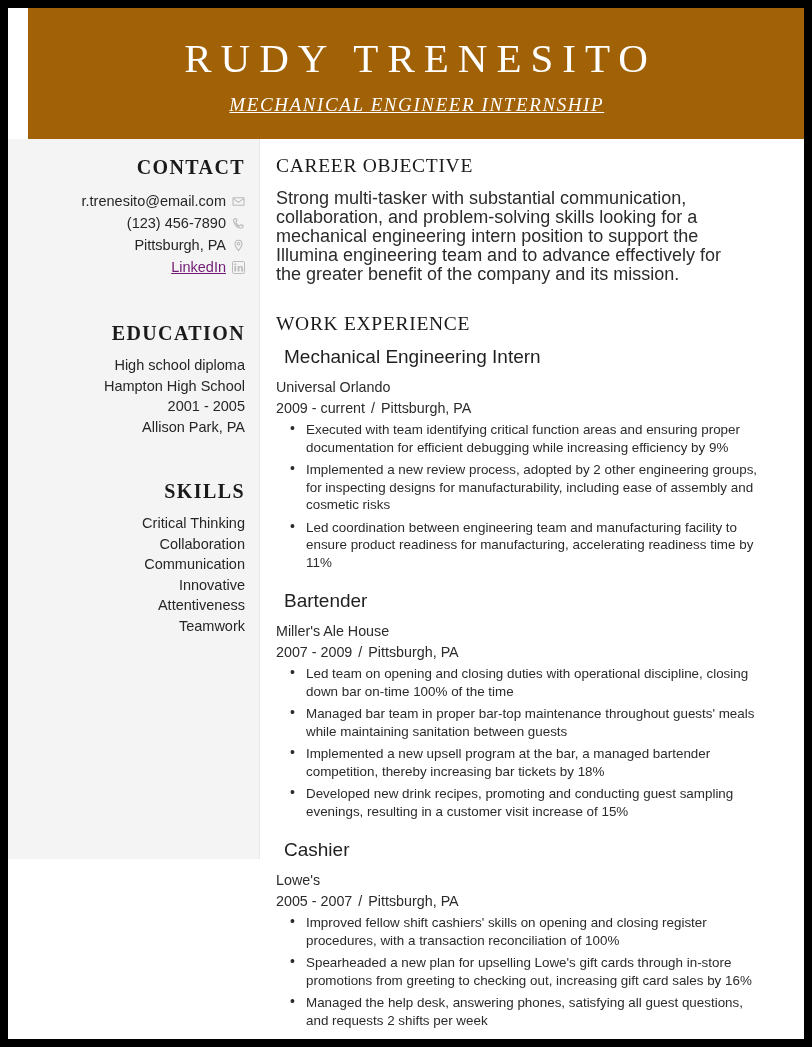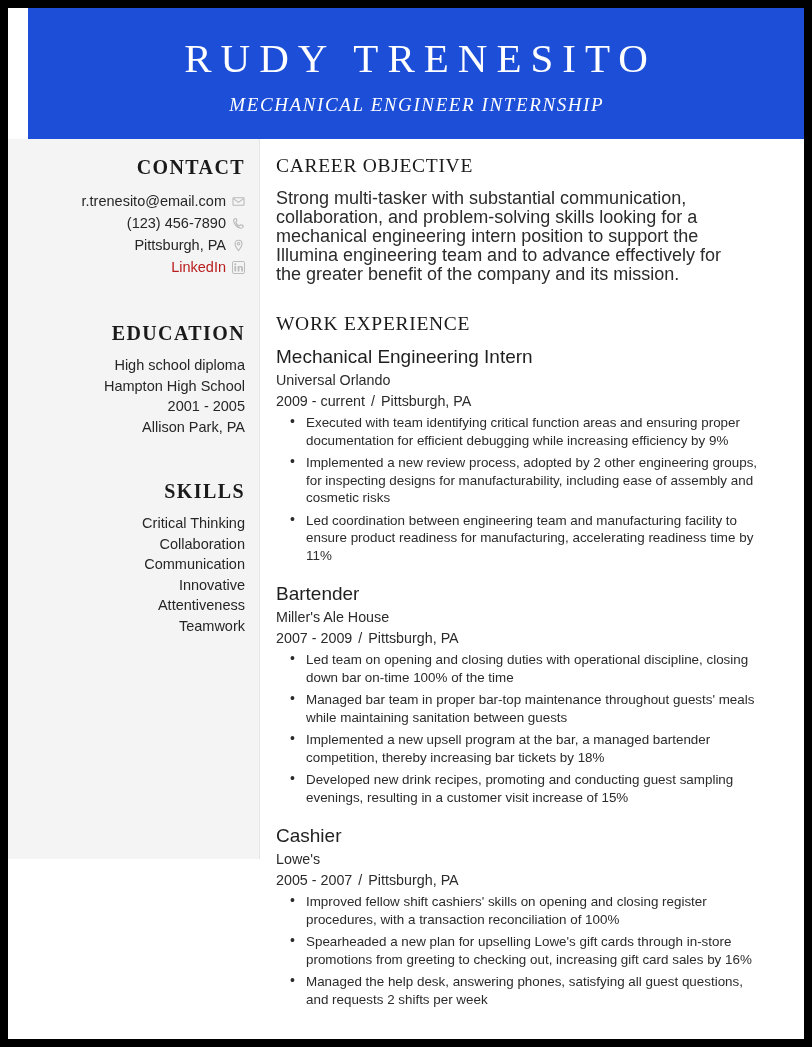--- a/index.html
+++ b/index.html
@@ -20,21 +20,21 @@
     top: 8px;
     width: 796px;
     height: 1031px;
     background: #ffffff;
     overflow: hidden;
   }
 
   
   #header {
     height: 131px;
-    background: #1d4ed8;
+    background: #a16207;
     color: #ffffff;
     display: flex;
     flex-direction: column;
     align-items: center;
     justify-content: center;
     box-sizing: border-box;
     padding-top: 6px;
     margin-left: 20px;
   }
   #full-name {
@@ -47,20 +47,21 @@
     white-space: nowrap;
   }
   #job-title {
     font-family: "Liberation Serif", serif;
     font-style: italic;
     font-size: 19px;
     letter-spacing: 1.6px;
     margin-top: 14px;
     text-indent: 1.6px;
     white-space: nowrap;
+    text-decoration: underline;
   }
 
   
   #body-cols {
     display: flex;
     height: 720px;
     align-items: stretch;
   }
   #sidebar {
     width: 252px;
@@ -106,21 +107,22 @@
     align-items: center;
     justify-content: flex-end;
     gap: 6px;
     font-size: 14.5px;
     color: #262626;
     line-height: 20px;
     margin-bottom: 2px;
   }
   .contact-text { white-space: nowrap; margin-left: 28px; }
   .contact-link {
-    color: #b91c1c;
+    color: #701a75;
+    text-decoration: underline;
   }
   .contact-icon {
     width: 13px;
     height: 13px;
     flex: 0 0 13px;
     display: inline-flex;
     align-items: center;
     justify-content: center;
     color: #b9b9b9;
   }
@@ -153,21 +155,21 @@
     margin: 12px 0 0 0;
     max-width: 474px;
   }
 
   .job { margin-top: 10px; }
   .job + .job { margin-top: 18px; }
   .job-title {
     font-size: 19px;
     font-weight: 400;
     color: #1f1f1f;
-    margin: 0;
+    margin: 8px;
     line-height: 24px;
   }
   .job-company {
     font-size: 14.3px;
     color: #2b2b2b;
     line-height: 20px;
     margin-top: 1px;
   }
   .job-meta {
     font-size: 14.3px;

